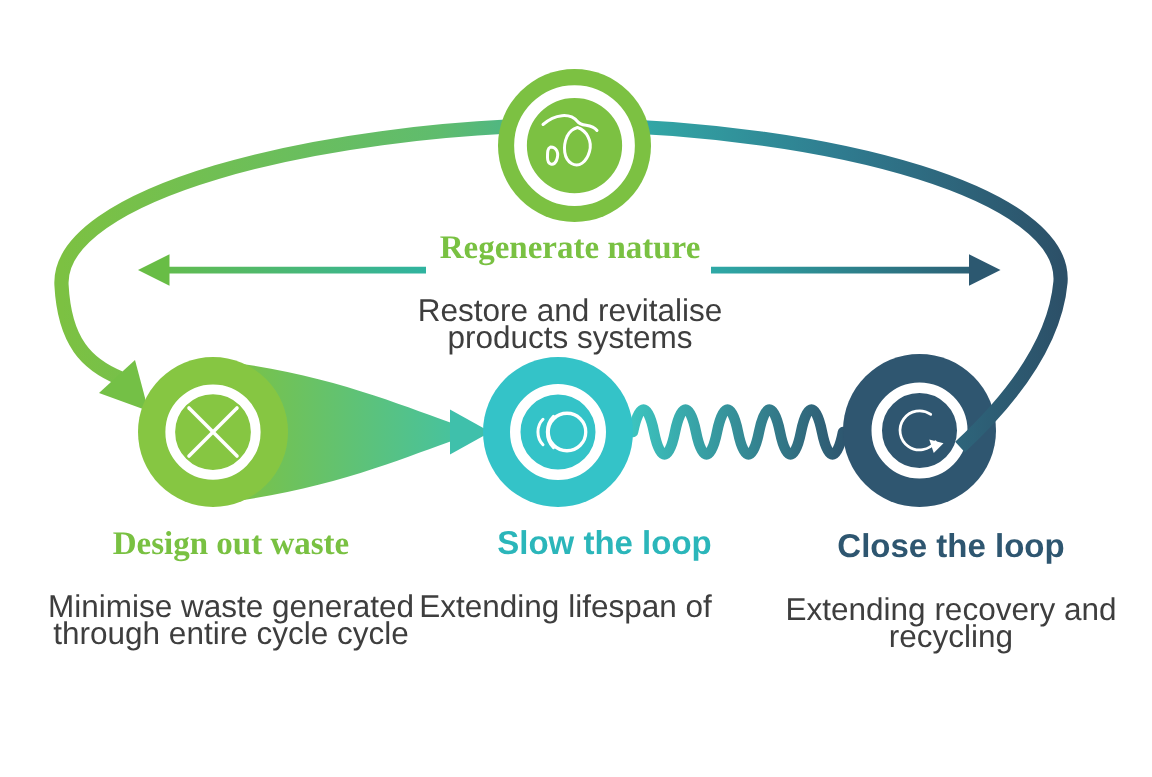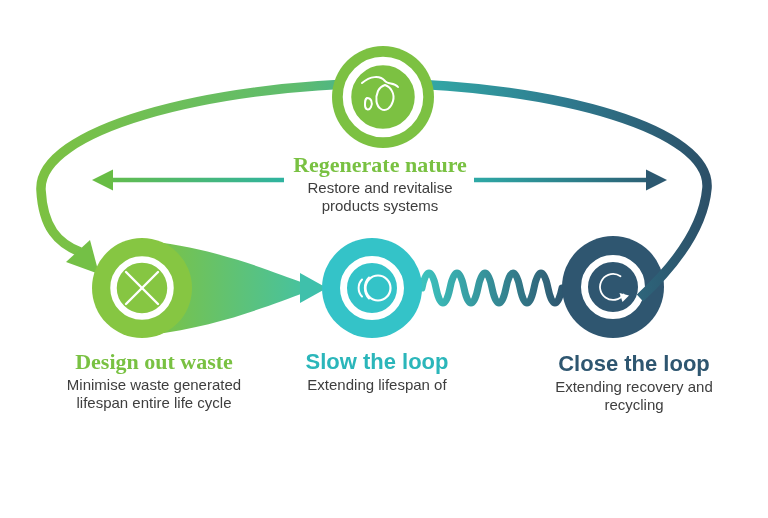--- a/index.html
+++ b/index.html
@@ -17,22 +17,22 @@
     transform: translateX(-50%);
     text-align: center;
   }
   .label .title {
     font-size: 22px;
     font-weight: 700;
     line-height: 26px;
     white-space: nowrap;
   }
   .label .sub {
-    margin-top: 1px;
-    font-size: 15px;
+    margin-top: 21px;
+    font-size: 21px;
     line-height: 18px;
     color: var(--c-subtitle_gray, #3E3E3E);
     white-space: nowrap;
   }
   .t-green { color: var(--c-green, #79C142); font-family: Liberation Serif, serif; }
   .t-teal  { color: var(--c-teal,  #2BB6BA); text-align: right; }
   .t-navy  { color: var(--c-navy,  #2E5670); }
 </style>
 </head>
 <body>
@@ -135,21 +135,21 @@
     <div class="sub">
       <div>Restore and revitalise</div>
       <div>products systems</div>
     </div>
   </div>
 
   <div class="label" style="left:154px; top:349px;">
     <div class="title t-green">Design out waste</div>
     <div class="sub">
       <div>Minimise waste generated</div>
-      <div>lifespan entire life cycle</div>
+      <div>through entire cycle cycle</div>
     </div>
   </div>
 
   <div class="label" style="left:377px; top:349px;">
     <div class="title t-teal">Slow the loop</div>
     <div class="sub">
       <div>Extending lifespan of</div>
     </div>
   </div>
 

